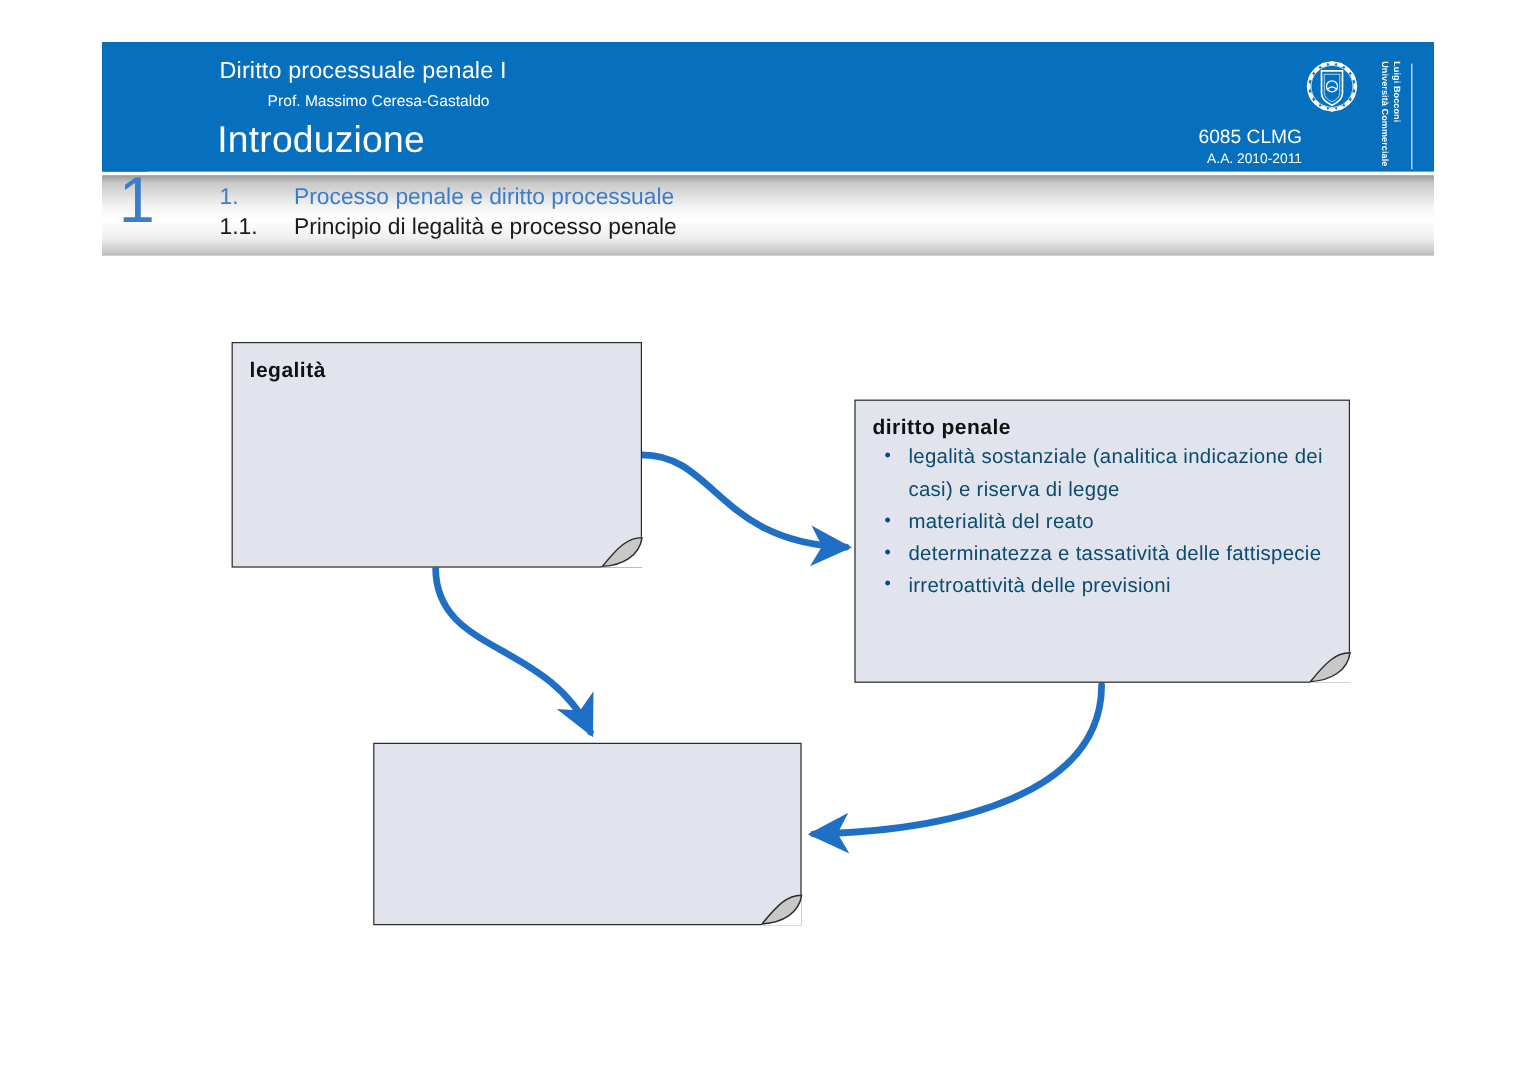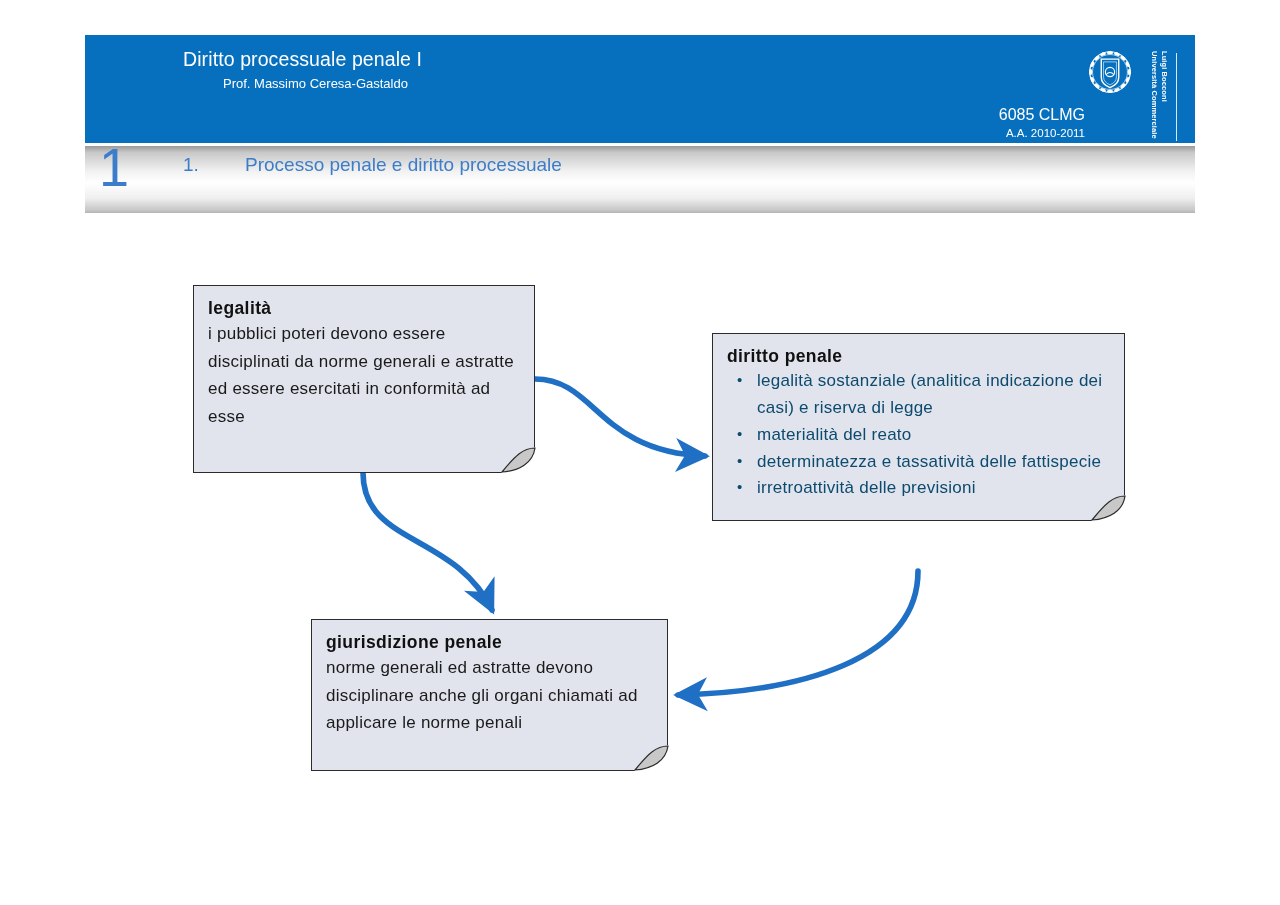--- a/index.html
+++ b/index.html
@@ -246,21 +246,21 @@
   #box-legalita {
     left: 193px;
     top: 285px;
     width: 342px;
     height: 188px;
   }
   #box-diritto-penale {
     left: 712px;
     top: 333px;
     width: 413px;
-    height: 188px;
+    height: 236px;
   }
   #box-giurisdizione {
     left: 311px;
     top: 619px;
     width: 357px;
     height: 152px;
   }
 </style>
 </head>
 <body>
@@ -270,20 +270,21 @@
   <div id="header">
 
     <div id="logo-block">
       
     </div>
 
     <div id="course-title">Diritto processuale penale I</div>
 
     <div id="professor">Prof. Massimo Ceresa-Gastaldo</div>
 
+    <div id="slide-title">Introduzione</div>
 
     <div id="course-code">6085  CLMG</div>
 
     <div id="academic-year">A.A. 2010-2011</div>
 
     <svg id="crest" viewBox="0 0 100 100">
 
       <circle cx="50" cy="50" r="44" fill="none" stroke="#ffffff" stroke-width="2.6"></circle>
       <circle cx="50" cy="50" r="38" fill="none" stroke="#ffffff" stroke-width="1.4"></circle>
       <g fill="#ffffff">
@@ -318,20 +319,23 @@
     </div>
   </div>
 
   <div id="subtitle-band">
     <div id="chapter-number">1</div>
 
     <div class="sub-row" id="sub-row-1">
       <span class="sub-num">1.</span><span>Processo penale e diritto processuale</span>
     </div>
 
+    <div class="sub-row" id="sub-row-2">
+      <span class="sub-num">1.1.</span><span>Principio di legalità e processo penale</span>
+    </div>
   </div>
 
   <div id="diagram">
 
     <svg id="arrow-layer" viewBox="0 0 1280 905">
       <defs>
         <marker id="ah" viewBox="0 0 12 12" refX="9.5" refY="6" markerWidth="7" markerHeight="7" orient="auto-start-reverse">
           <path d="M0.5 0.8 L11 6 L0.5 11.2 L3.4 6 Z" fill="#1F6FC4"></path>
         </marker>
       </defs>
@@ -339,21 +343,20 @@
       <path d="M535 379 C 596 379 598 452 705 456" fill="none" stroke="#1F6FC4" stroke-width="5.6" stroke-linecap="round" marker-end="url(#ah)"></path>
 
       <path d="M363 473 C 363 545 455 533 492 610" fill="none" stroke="#1F6FC4" stroke-width="5.6" stroke-linecap="round" marker-end="url(#ah)"></path>
 
       <path d="M918 571 C 918 660 800 692 678 695" fill="none" stroke="#1F6FC4" stroke-width="5.6" stroke-linecap="round" marker-end="url(#ah)"></path>
     </svg>
 
     <div class="note-box" id="box-legalita">
       <div class="note-inner">
         <div class="note-title">legalità</div>
-        <div class="note-text">i pubblici poteri devono essere disciplinati da norme generali e astratte ed essere esercitati in conformità ad esse</div>
       </div>
       <svg class="curl" viewBox="0 0 34 26">
         <path d="M34 0 L34 26 L0 26 Z" fill="#ffffff"></path>
         <path d="M34 1 C 22 1 14 9 1 25 C 18 24 32 16 34 1 Z" fill="#c8c8c8" stroke="#2b2b2b" stroke-width="1.2"></path>
       </svg>
     </div>
 
     <div class="note-box" id="box-diritto-penale">
       <div class="note-inner">
         <div class="note-title">diritto penale</div>
@@ -364,24 +367,20 @@
           <li>irretroattività delle previsioni</li>
         </ul>
       </div>
       <svg class="curl" viewBox="0 0 34 26">
         <path d="M34 0 L34 26 L0 26 Z" fill="#ffffff"></path>
         <path d="M34 1 C 22 1 14 9 1 25 C 18 24 32 16 34 1 Z" fill="#c8c8c8" stroke="#2b2b2b" stroke-width="1.2"></path>
       </svg>
     </div>
 
     <div class="note-box" id="box-giurisdizione">
-      <div class="note-inner">
-        <div class="note-title">giurisdizione penale</div>
-        <div class="note-text">norme generali ed astratte devono disciplinare anche gli organi chiamati ad applicare le norme penali</div>
-      </div>
       <svg class="curl" viewBox="0 0 34 26">
         <path d="M34 0 L34 26 L0 26 Z" fill="#ffffff"></path>
         <path d="M34 1 C 22 1 14 9 1 25 C 18 24 32 16 34 1 Z" fill="#c8c8c8" stroke="#2b2b2b" stroke-width="1.2"></path>
       </svg>
     </div>
 
   </div>
 </div>
 
 </body></html>

